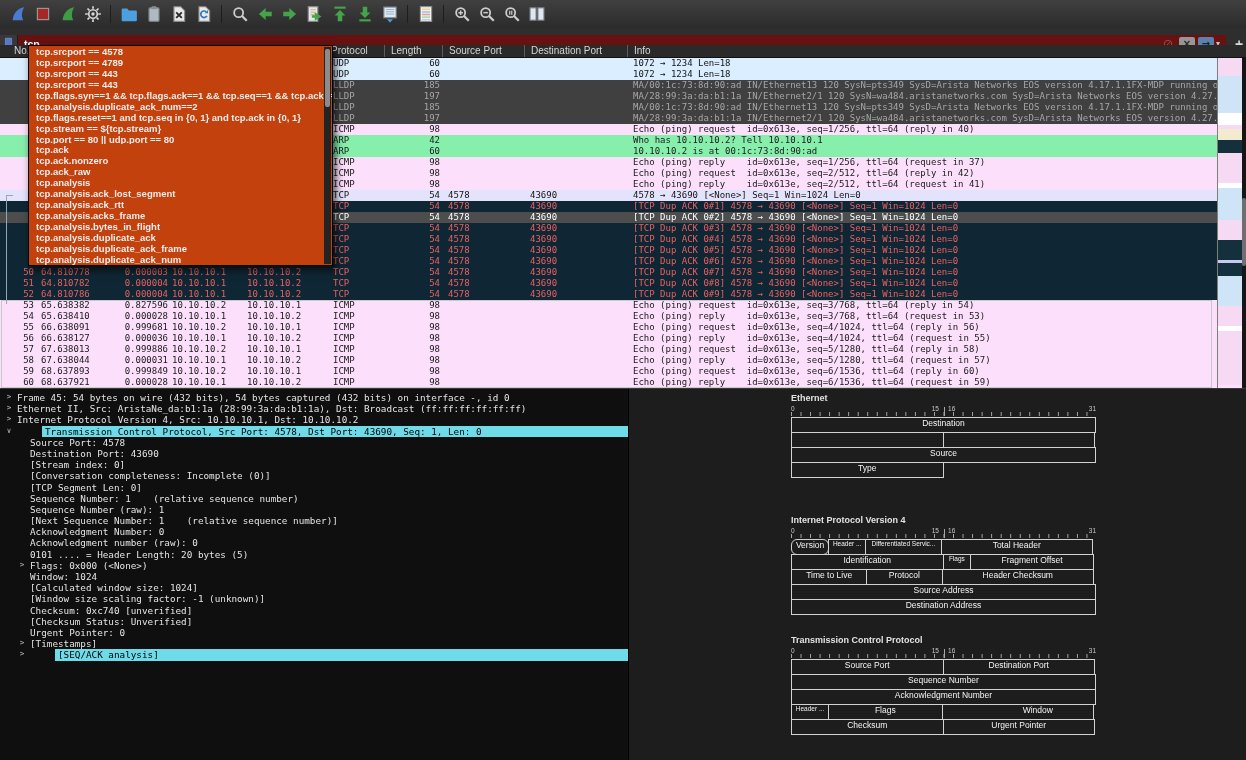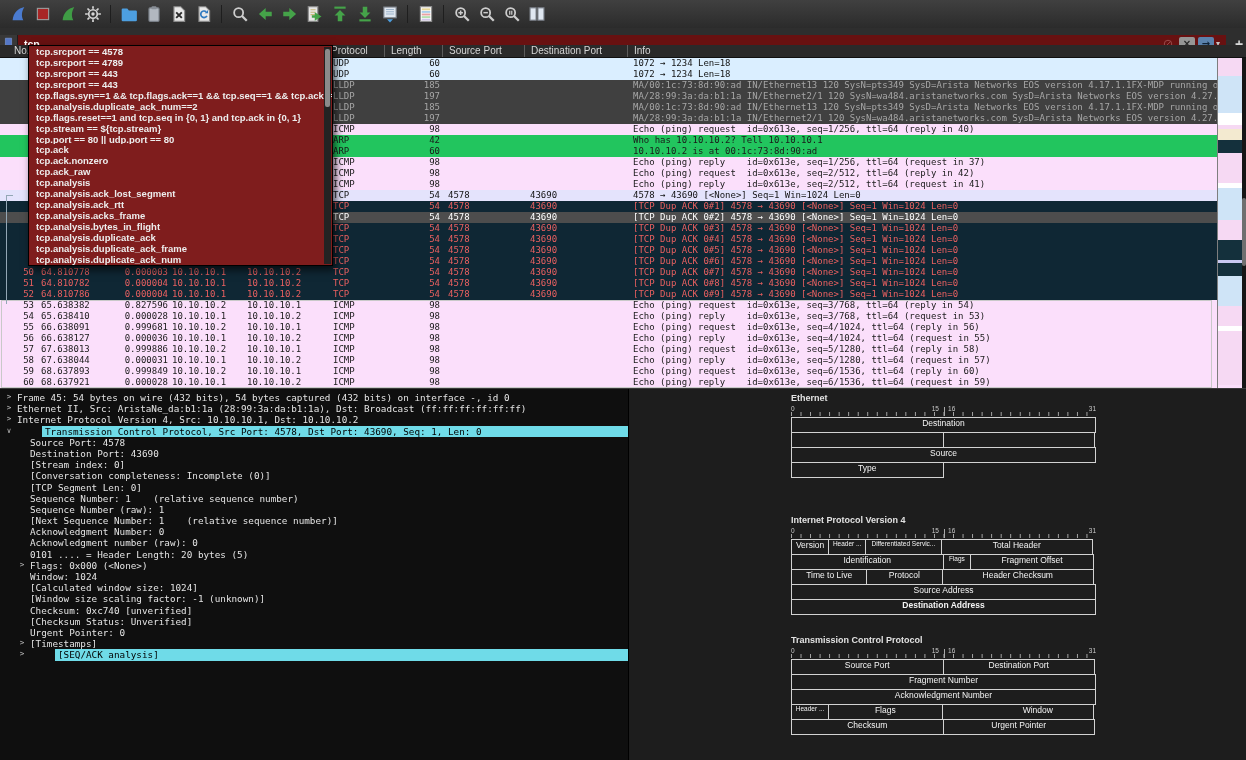--- a/index.html
+++ b/index.html
@@ -49,21 +49,21 @@
   .pc-src{left:172px;width:74px;}
   .pc-dst{left:247px;width:74px;}
   .pc-proto{left:333px;width:48px;}
   .pc-len{left:394px;width:46px;text-align:right;}
   .pc-sport{left:448px;width:62px;}
   .pc-dport{left:530px;width:70px;}
   .pc-info{left:633px;right:0;}
   .prow.udp{background:#daeeff;color:#141414;}
   .prow.lldp{background:#404040;color:#a6a6a6;}
   .prow.icmp{background:#fbdffb;color:#1a1a1a;}
-  .prow.arp{background:#22c55e;color:#1a1a1a;padding-left:38px;}
+  .prow.arp{background:#86efac;color:#1a1a1a;padding-left:38px;}
   .prow.tcp{background:#e4e3fc;color:#141414;}
   .prow.bad{background:#0f2734;color:#e96060;}
   .prow.sel{background:#4d4d4d !important;color:#ffffff !important;}
   .grpbox{position:absolute;left:1px;width:1209px;border:1px solid #c9c9c9;
     pointer-events:none;z-index:2;}
   .relline{position:absolute;left:6px;width:6px;border-left:1px solid #93a7b5;
     border-top:1px solid #93a7b5;pointer-events:none;z-index:2;}
 
   
   .minimap{position:absolute;top:58px;right:4px;width:24px;height:330px;z-index:3;
@@ -97,21 +97,21 @@
   .drow{display:flex;}
   .drow + .drow{margin-top:-1px;}
   .dcell{height:16px;line-height:16px;border:1px solid #d2d2d2;background:#1d1d1d;
     text-align:center;color:#f4f4f4;font:8.5px "Liberation Sans",sans-serif;
     overflow:hidden;white-space:nowrap;box-sizing:border-box;}
   .dcell + .dcell{margin-left:-1px;}
   .dcell.small{font-size:6.5px;}
   .dcell.ghost{border-color:transparent;background:transparent;}
 
   
-  .dropdown{position:absolute;left:28px;top:45px;width:303px;height:219px;background:#7f1d1d;
+  .dropdown{position:absolute;left:28px;top:45px;width:303px;height:219px;background:#c2410c;
     border:1px solid #000;box-shadow:3px 4px 8px rgba(0,0,0,.65);z-index:10;}
   .ditem{height:10.95px;line-height:11px;font:bold 9.5px "Liberation Sans",sans-serif;
     color:#ededed;padding-left:7px;white-space:pre;overflow:hidden;}
   .dscroll{position:absolute;right:1px;top:1px;bottom:1px;width:7px;background:#232323;}
   .dhandle{position:absolute;top:2px;left:1px;width:5px;height:58px;background:#8b8b8b;border-radius:2px;}
 </style>
 </head>
 <body>
 
 <div class="app">
@@ -657,57 +657,57 @@
         <div class="diag" style="top: 126px;">
           <div class="dtitle">Internet Protocol Version 4</div>
           <div class="ruler">
             <span class="num n0">0</span>
             <span class="num n15">15</span>
             <span class="num n16">16</span>
             <span class="num n31">31</span>
             <div class="tickstrip"></div>
           </div>
           <div class="drow">
-            <div class="dcell" style="width: 12.5%;">Version</div>
+            <div class="dcell" style="width: 12.5%; border-radius: 6px;">Version</div>
             <div class="dcell small" style="width: 12.5%;">Header ...</div>
             <div class="dcell small" style="width: 25%;">Differentiated Servic...</div>
             <div class="dcell" style="width: 50%;">Total Header</div>
           </div>
           <div class="drow">
             <div class="dcell" style="width: 50%;">Identification</div>
             <div class="dcell small" style="width: 9.4%;">Flags</div>
             <div class="dcell" style="width: 40.6%;">Fragment Offset</div>
           </div>
           <div class="drow">
             <div class="dcell" style="width: 25%;">Time to Live</div>
             <div class="dcell" style="width: 25%;">Protocol</div>
             <div class="dcell" style="width: 50%;">Header Checksum</div>
           </div>
           <div class="drow">
             <div class="dcell" style="width: 100%;">Source Address</div>
           </div>
           <div class="drow">
-            <div class="dcell" style="width: 100%; font-weight: bold;">Destination Address</div>
+            <div class="dcell" style="width: 100%;">Destination Address</div>
           </div>
         </div>
         <div class="diag" style="top: 246px;">
           <div class="dtitle">Transmission Control Protocol</div>
           <div class="ruler">
             <span class="num n0">0</span>
             <span class="num n15">15</span>
             <span class="num n16">16</span>
             <span class="num n31">31</span>
             <div class="tickstrip"></div>
           </div>
           <div class="drow">
             <div class="dcell" style="width: 50%;">Source Port</div>
             <div class="dcell" style="width: 50%;">Destination Port</div>
           </div>
           <div class="drow">
-            <div class="dcell" style="width: 100%;">Fragment Number</div>
+            <div class="dcell" style="width: 100%;">Sequence Number</div>
           </div>
           <div class="drow">
             <div class="dcell" style="width: 100%;">Acknowledgment Number</div>
           </div>
           <div class="drow">
             <div class="dcell small" style="width: 12.5%;">Header ...</div>
             <div class="dcell" style="width: 37.5%;">Flags</div>
             <div class="dcell" style="width: 50%; padding-left: 40px;">Window</div>
           </div>
           <div class="drow">

